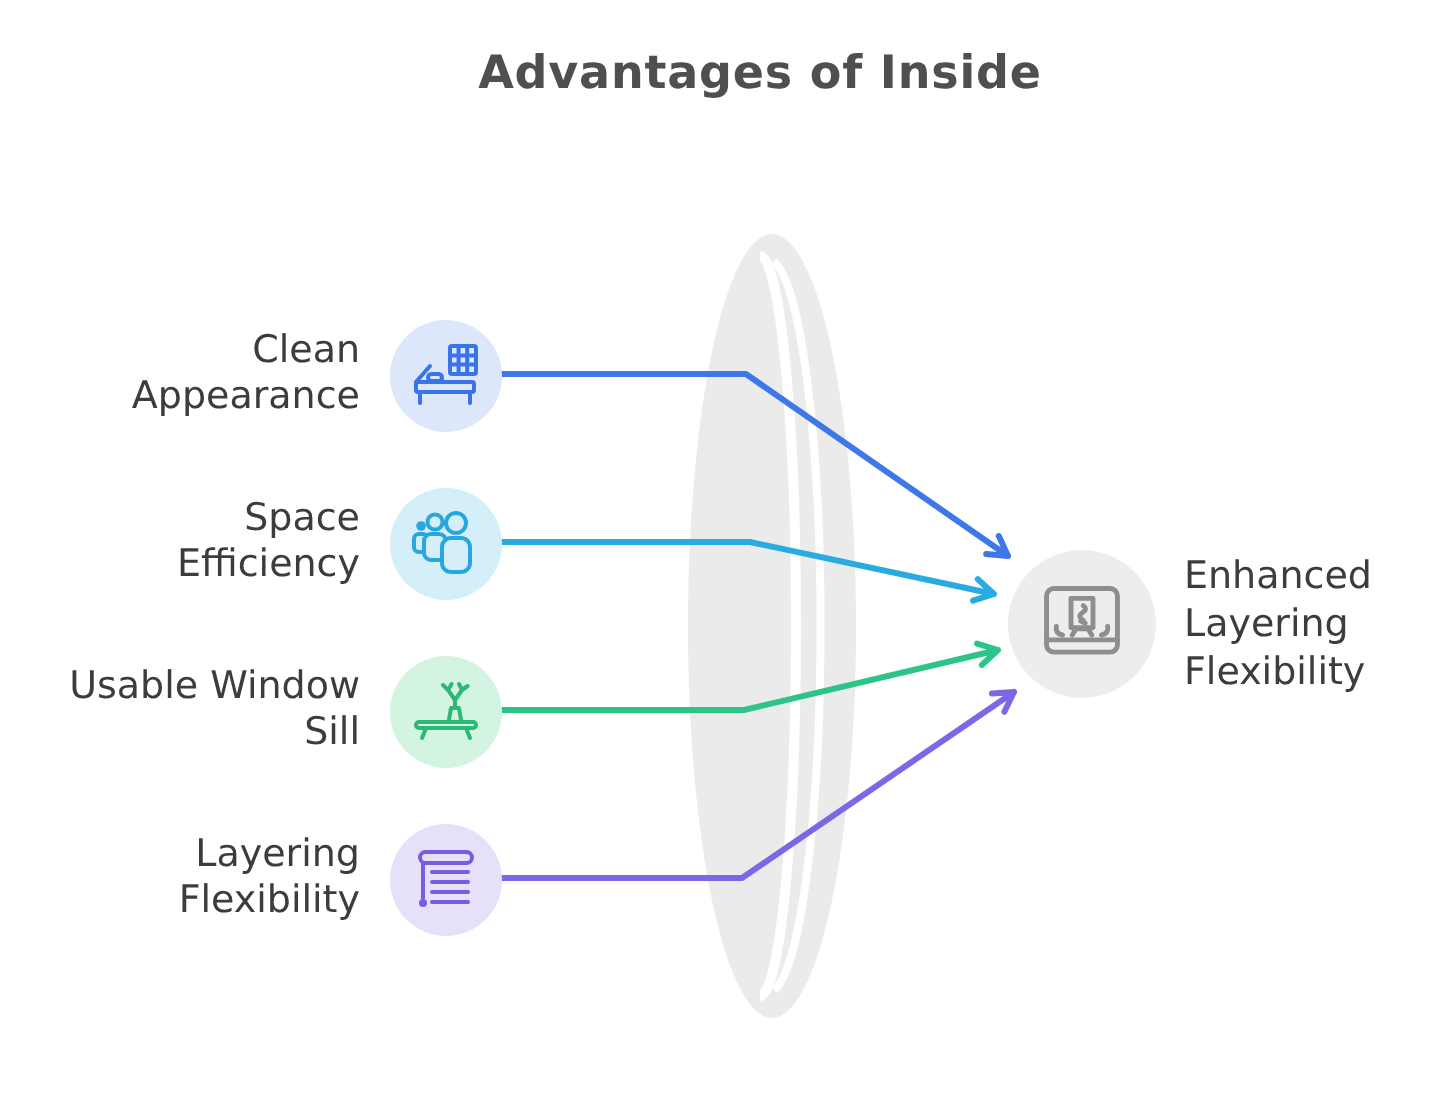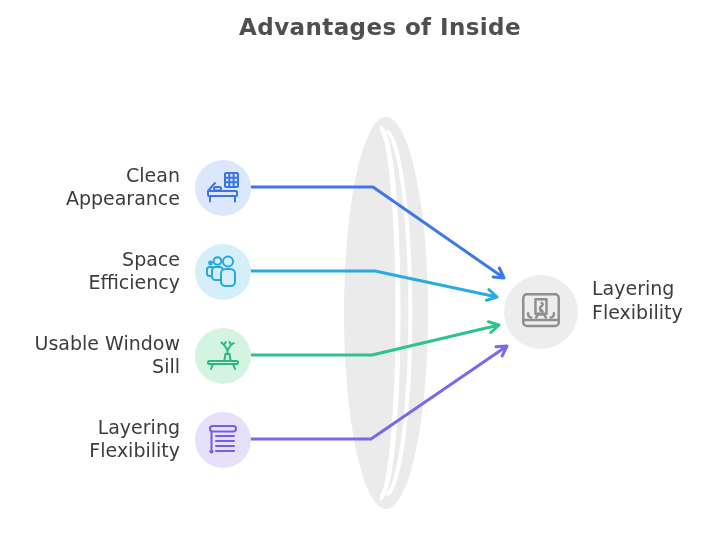--- a/index.html
+++ b/index.html
@@ -6,21 +6,21 @@
   .stage {
     position: relative;
     width: 722px;
     height: 554px;
     background: #FFFFFF;
     overflow: hidden;
     font-family: "DejaVu Sans", "Liberation Sans", sans-serif;
   }
   .layer { position:absolute; left:0; top:0; }
   .title {
-    position:absolute; left:130px; top:13px; width:500px;
+    position:absolute; left:130px; top:23px; width:500px;
     text-align:center; font-size:23px; font-weight:700;
     line-height:29px; color:#4F4F4F; letter-spacing:0.4px;
   }
   .item-label {
     position:absolute; right:542px; width:200px;
     text-align:right; font-size:19px; line-height:23px;
     color:#3C3C3C;
   }
   .result-label {
     position:absolute; left:592px; width:130px;
@@ -126,17 +126,18 @@
       <line x1="3.5" y1="24.5" x2="32.5" y2="24.5"></line>
       <rect x="13.5" y="7.5" width="9" height="12"></rect>
       <path d="M18.5,10.5 q2,1.5 -0.5,3 q-2,1.5 0.5,3"></path>
       <path d="M17.5,16.8 l1.8,0.9"></path>
       <path d="M7.5,19 q-0.5,3 2.5,3.5"></path>
       <path d="M28.5,19 q0.5,3 -2.5,3.5"></path>
       <path d="M14,22.5 l1.5,-2.5 h5 l1.5,2.5"></path>
     </svg>
   </div>
   <div class="result-label" style="top:276px;">
+    <div>Enhanced</div>
     <div>Layering</div>
     <div>Flexibility</div>
   </div>
 
 </div>
 
 </body></html>

